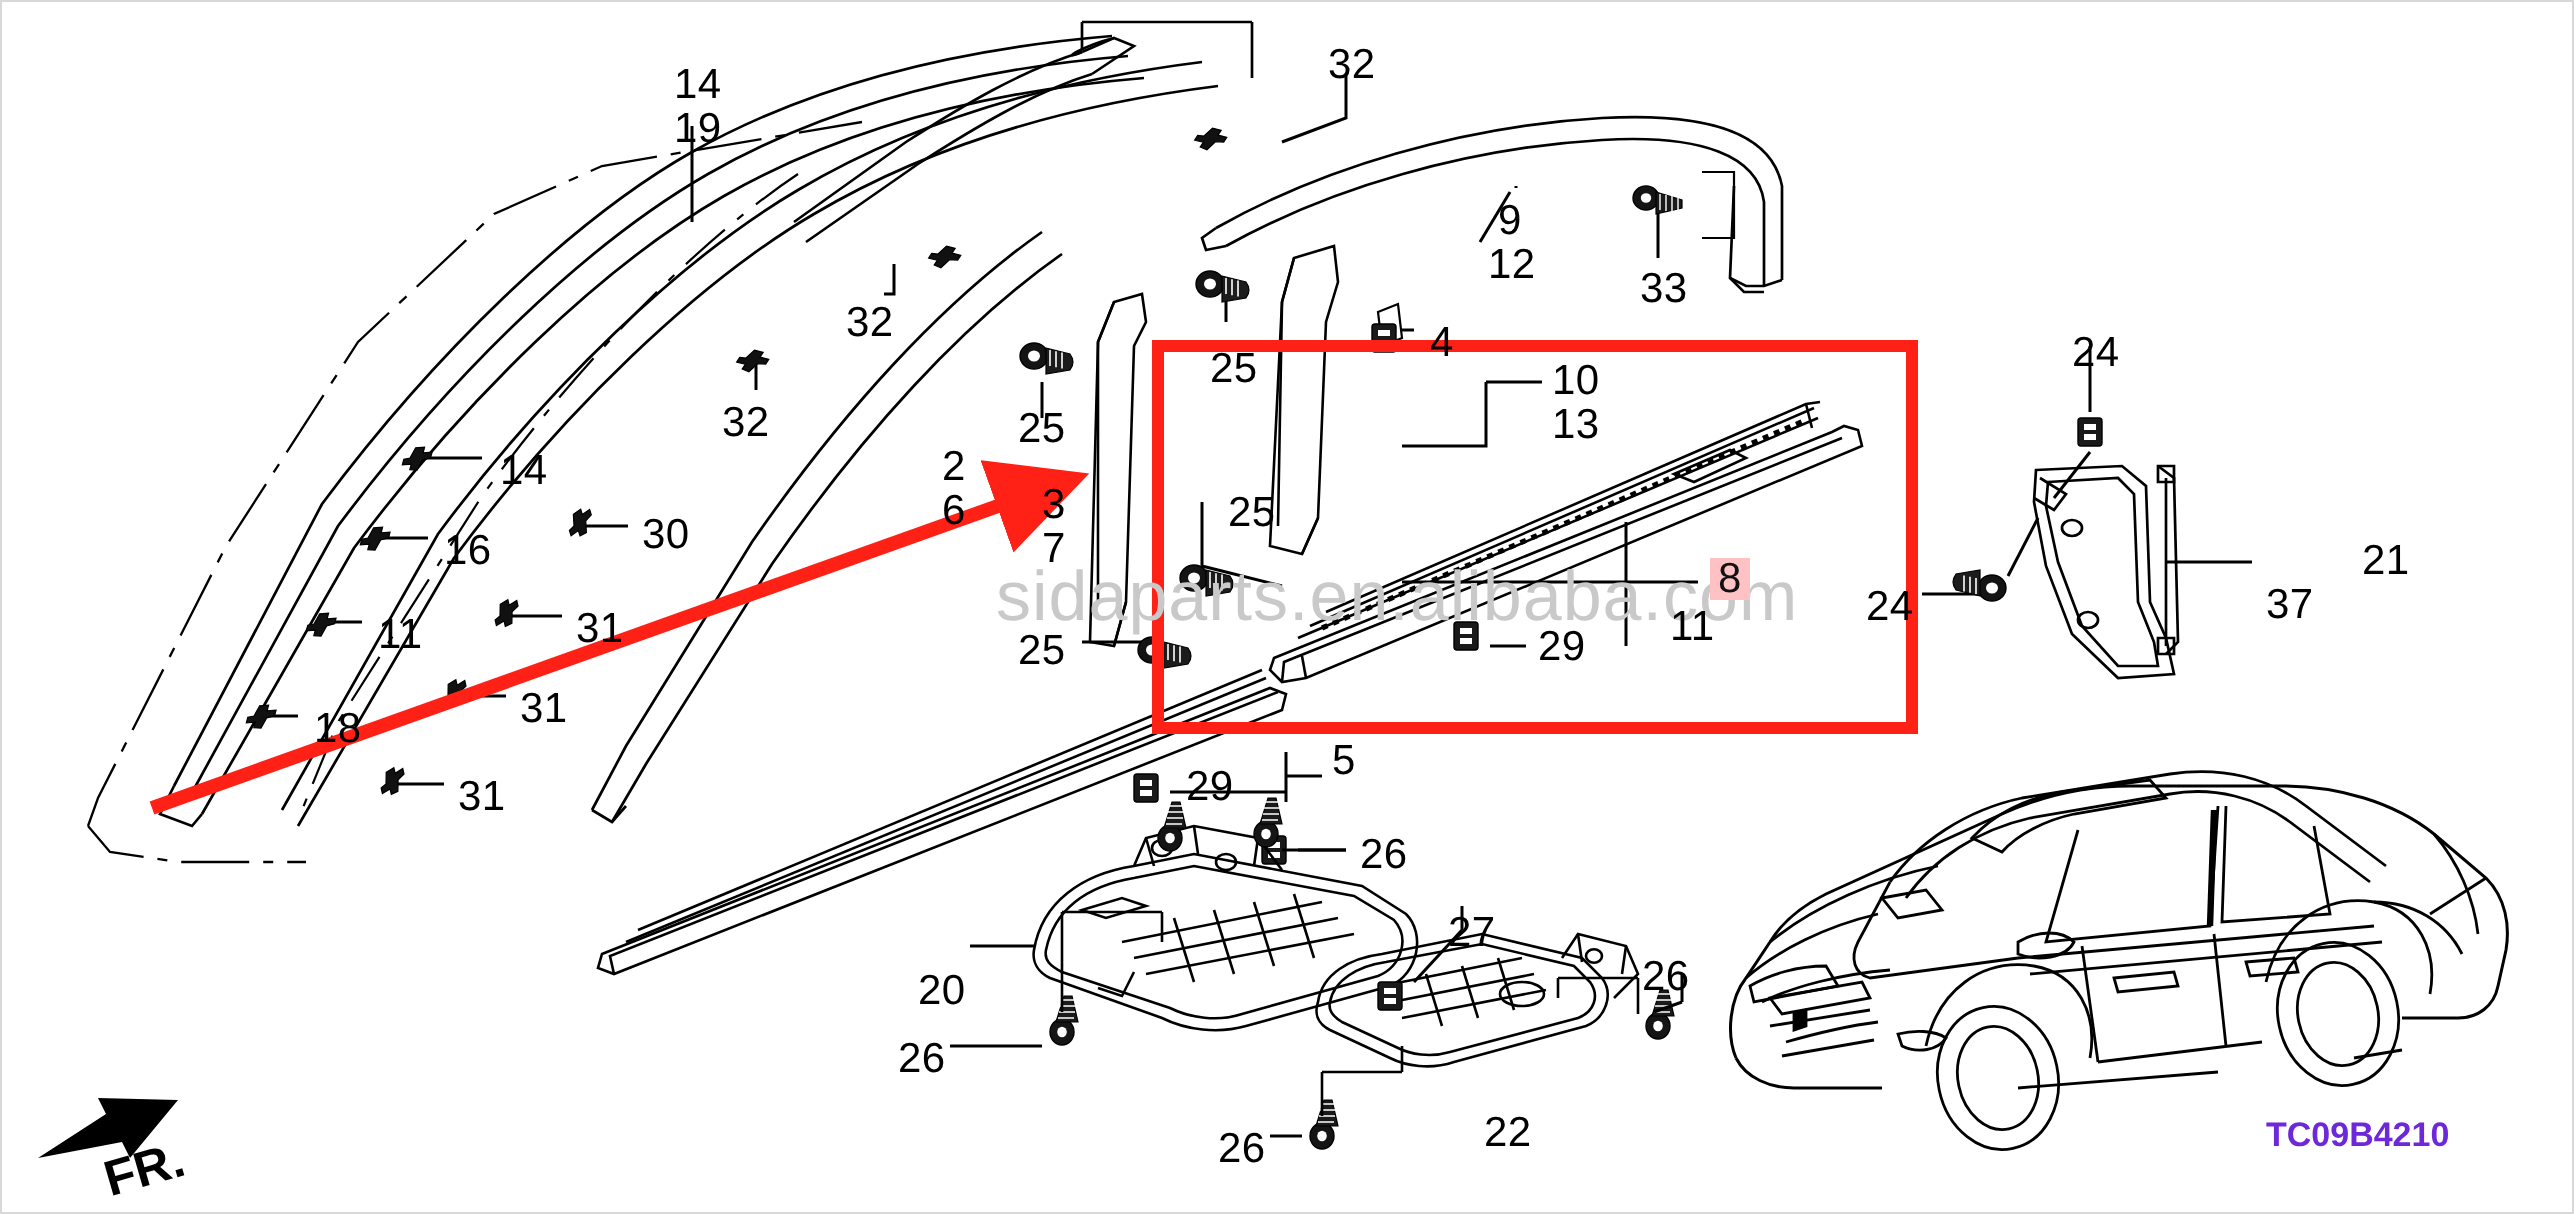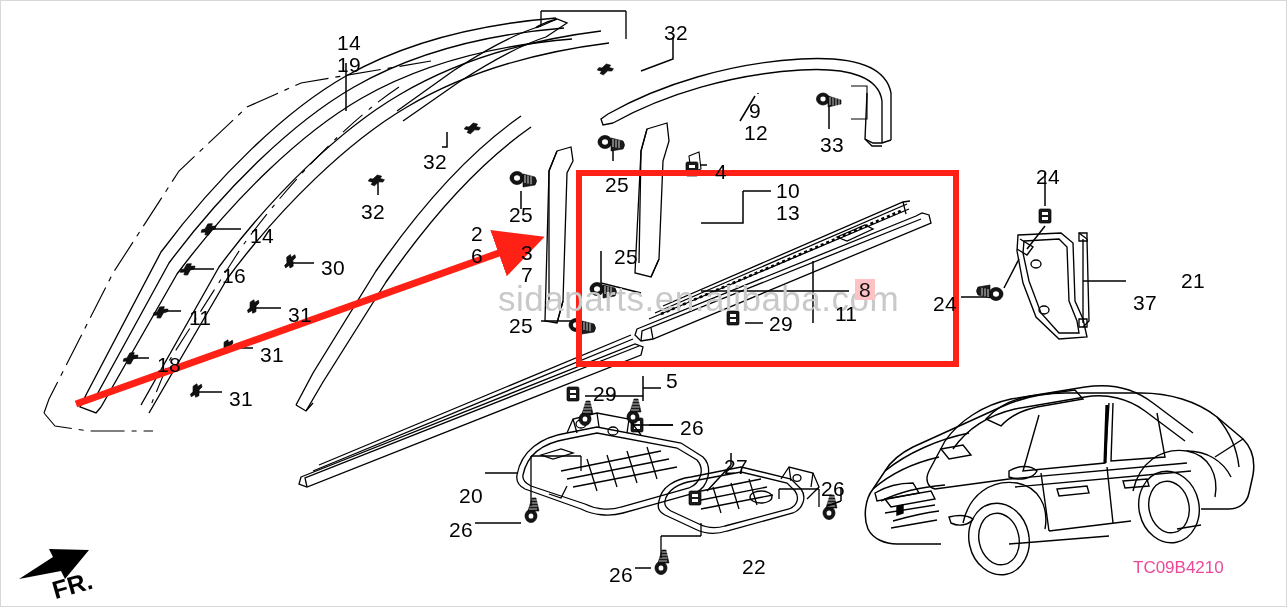--- a/index.html
+++ b/index.html
@@ -26,22 +26,22 @@
   }
   .lbl.hl{
     background:#ffc2c4;
     padding:0 4px;
     color:#111;
   }
   .diagcode{
     position:absolute;
     font-family:"Liberation Sans",sans-serif;
     font-size:17px;
-    font-weight:400;
-    color:#ec4899;
+    font-weight:700;
+    color:#6d28d9;
     white-space:pre;
   }
   .frtext{
     position:absolute;
     font-family:"Liberation Sans",sans-serif;
     font-weight:700;
     font-size:25px;
     color:#000;
     transform:rotate(-16deg);
     transform-origin:left bottom;

